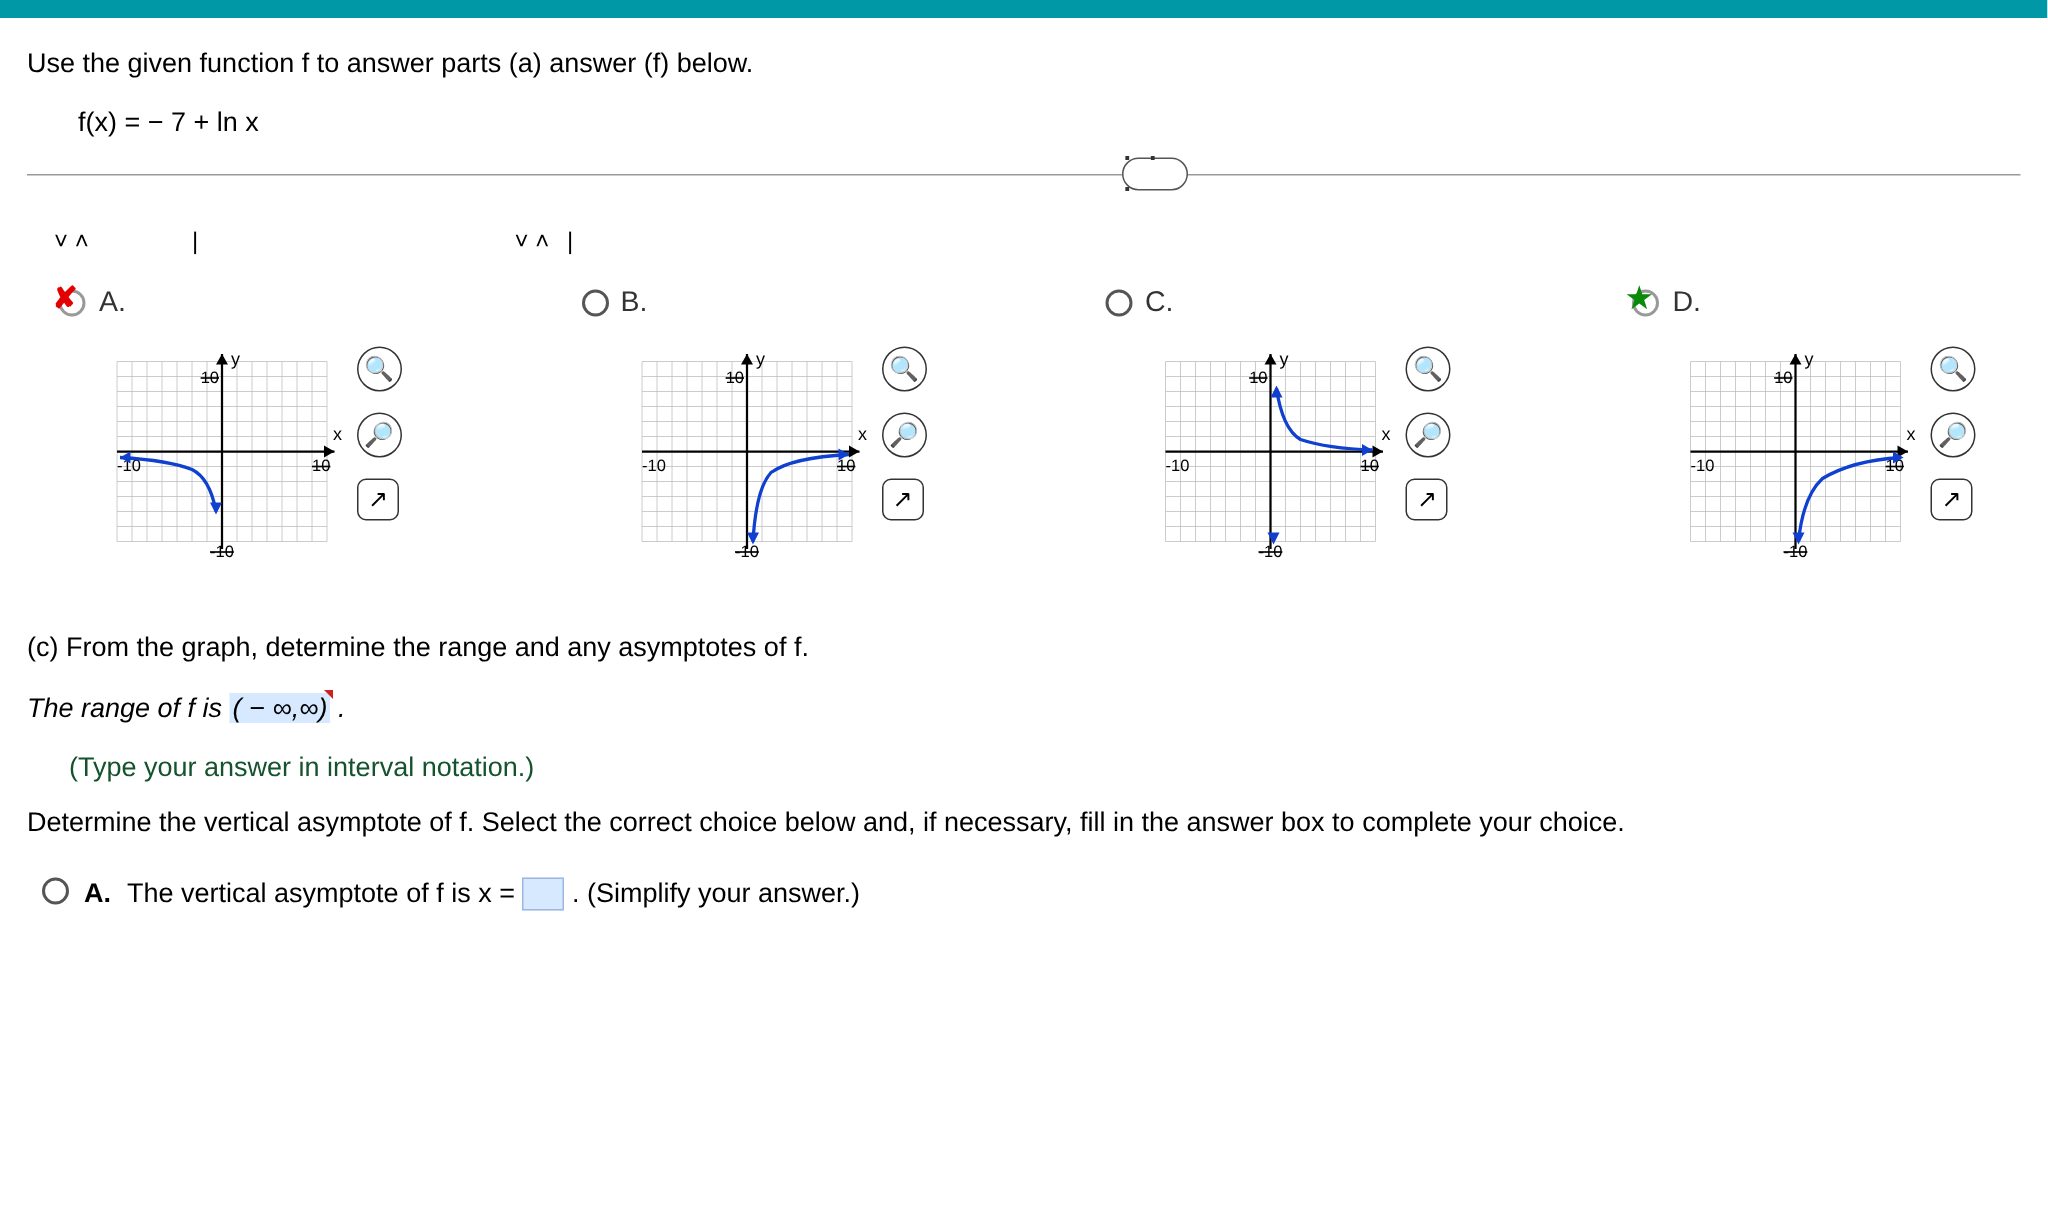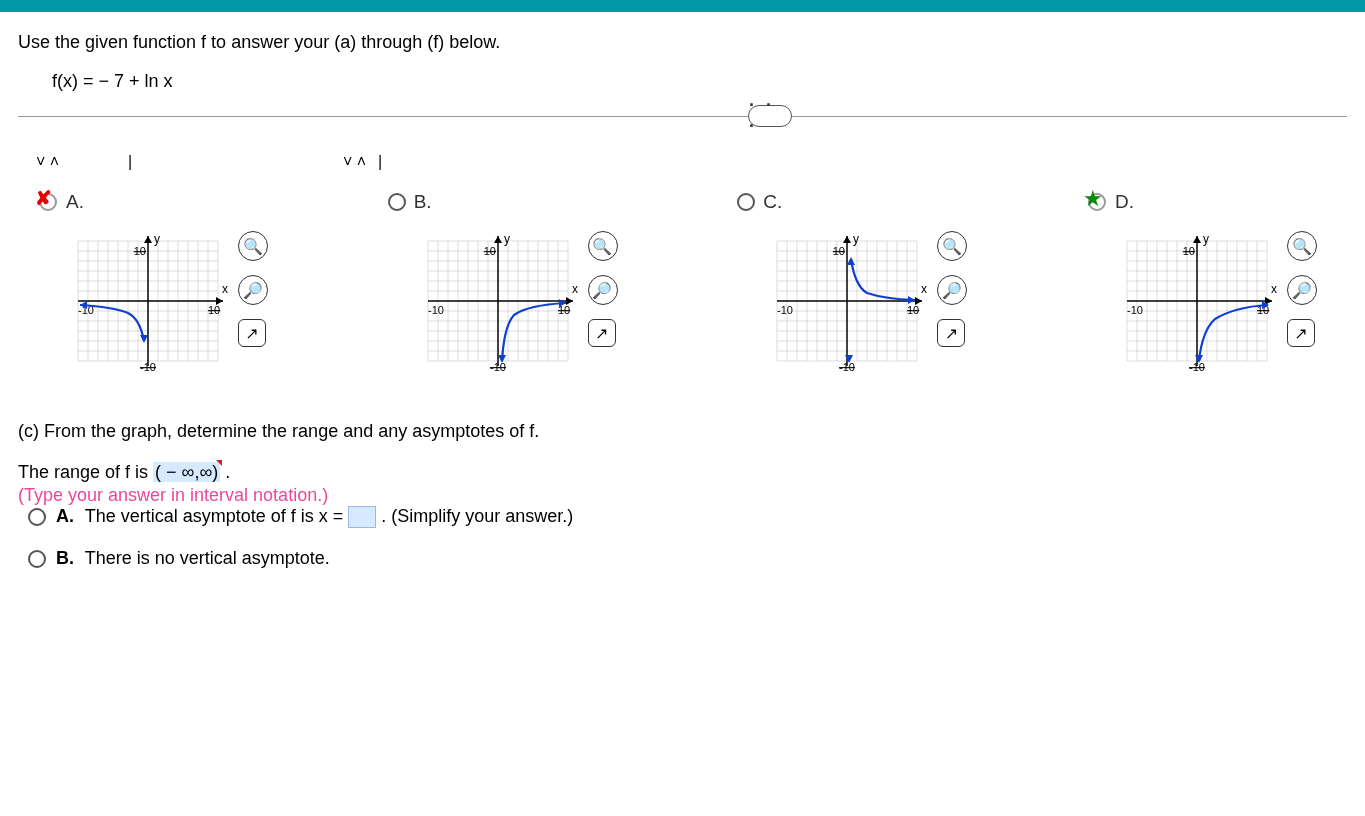--- a/index.html
+++ b/index.html
@@ -101,56 +101,56 @@
     width: 30px; height: 30px;
     border: 1.5px solid #333;
     border-radius: 50%;
     background: #fff;
     display: flex; align-items: center; justify-content: center;
     cursor: pointer;
     font-size: 16px;
   }
   .tool-btn.square { border-radius: 6px; width: 28px; height: 28px; }
   .part-c { margin-bottom: 20px; margin-top: 24px; }
-  .range-line { margin-bottom: 2px; }
+  .range-line { margin-bottom: 18px; font-style: italic; }
   .answer-box-span {
     background: #d6e9ff;
     padding: 0 2px;
     position: relative;
   }
   .answer-box-span::after {
     content: "";
     position: absolute;
     right: -2px; top: -2px;
     width: 0; height: 0;
     border-left: 6px solid transparent;
     border-top: 6px solid #c22;
   }
-  .blue-text { color: #ec4899; }
+  .blue-text { color: #14532d; margin-left: 28px; }
   .determine-line { margin: 16px 0 26px 0; }
   .sub-choice {
-    display: flex; align-items: center; gap: 10px;
+    display: flex; gap: 10px;
     margin-bottom: 20px;
     margin-left: 10px;
   }
   .sub-choice .letter { font-weight: bold; margin-right: 6px; }
   .inline-input {
     display: inline-block; width: 28px; height: 22px;
     background: #d6e9ff; border: 1px solid #9cb8e0;
     vertical-align: middle;
   }
 </style>
 </head>
 <body>
 
 <div class="teal-bar"></div>
 
 <div class="content">
 
-  <div class="question-stem">Use the given function f to answer your (a) through (f) below.</div>
+  <div class="question-stem">Use the given function f to answer parts (a) answer (f) below.</div>
   <div class="formula">f(x) = − 7 + ln x</div>
 
   <div class="divider-row">
     <div class="more-pill">· · ·</div>
   </div>
 
   <div class="ticks-row">
     <span class="tick" style="left:18px">˅&nbsp;˄</span>
     <span class="tick" style="left:110px">|</span>
     <span class="tick" style="left:325px">˅&nbsp;˄</span>
@@ -414,32 +414,26 @@
 
   <div class="part-c">
     <span>(c) From the graph, determine the range and any asymptotes of f.</span>
   </div>
 
   <div class="range-line">
     <span>The range of f is </span><span class="answer-box-span">( − ∞,∞)</span><span> .</span>
   </div>
   <div class="blue-text">(Type your answer in interval notation.)</div>
 
+  <div class="determine-line">Determine the vertical asymptote of f. Select the correct choice below and, if necessary, fill in the answer box to complete your choice.</div>
 
   <div class="sub-choice">
     <span class="radio"></span>
     <span>
       <span class="letter">A.</span>
       <span>The vertical asymptote of f is x = </span>
       <span class="inline-input"></span>
       <span>. (Simplify your answer.)</span>
     </span>
   </div>
 
-  <div class="sub-choice">
-    <span class="radio"></span>
-    <span>
-      <span class="letter">B.</span>
-      <span>There is no vertical asymptote.</span>
-    </span>
-  </div>
 
 </div>
 
 </body></html>

